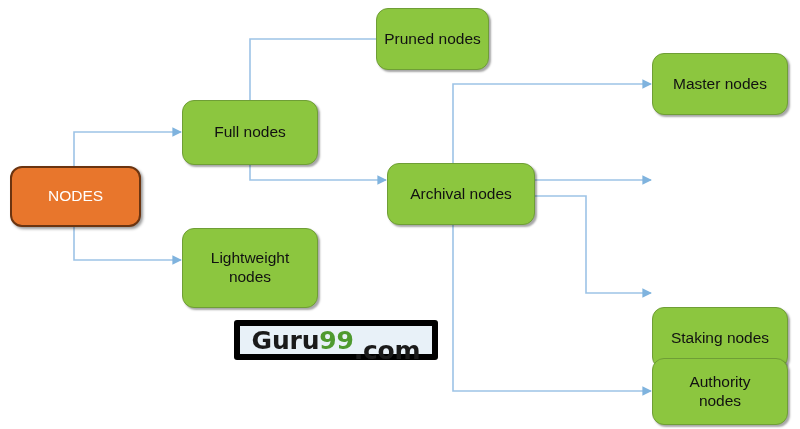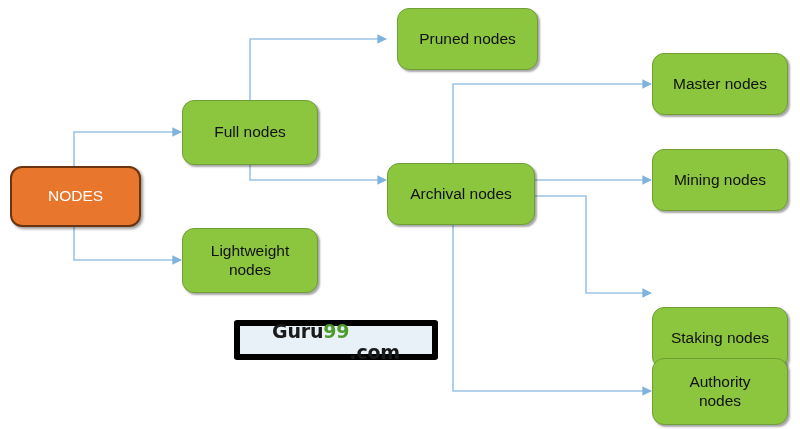--- a/index.html
+++ b/index.html
@@ -77,25 +77,25 @@
     left: 6px;
     top: 6px;
     right: 6px;
     bottom: 6px;
     background: #e8f1f8;
   }
   #watermark .wm-text {
     position: absolute;
     inset: 0;
     display: flex;
-    align-items: flex-start;
+    align-items: center;
     justify-content: center;
     font-family: "DejaVu Sans", sans-serif;
     font-weight: bold;
-    font-size: 19px;
+    font-size: 25px;
     letter-spacing: -0.2px;
   }
   .wm-a { color: #1a1a1a; }
   .wm-b { color: #4e9a2f; }
   .wm-c { color: #1a1a1a; margin-top: 21px; }
 </style>
 </head>
 <body>
 
 <div id="canvas">
@@ -127,40 +127,37 @@
   </svg>
 
   <div class="node orange" style="left:10px;  top:166px; width:131px; height:61px;">
     <span class="nlabel">NODES</span>
   </div>
 
   <div class="node green" style="left:182px; top:100px; width:136px; height:65px;text-align:center;">
     <span class="nlabel">Full nodes</span>
   </div>
 
-  <div class="node green" style="left:182px; top:228px; width:136px; height:65px;">
+  <div class="node green" style="left:182px; top:228px; width:136px; height:80px;">
     <span class="nlabel">Lightweight
 nodes</span>
   </div>
 
-  <div class="node green" style="left:397px; top:8px;   width:141px; height:62px;">
+  <div class="node green" style="left:376px; top:8px;   width:113px; height:62px;">
     <span class="nlabel">Pruned nodes</span>
   </div>
 
   <div class="node green" style="left:387px; top:163px; width:148px; height:62px;">
     <span class="nlabel">Archival nodes</span>
   </div>
 
   <div class="node green" style="left:652px; top:53px;  width:136px; height:62px;">
     <span class="nlabel">Master nodes</span>
   </div>
 
-  <div class="node green" style="left:652px; top:149px; width:136px; height:62px;">
-    <span class="nlabel">Mining nodes</span>
-  </div>
 
   <div class="node green" style="left:652px; top:262px; width:136px; height:62px;margin-top:45px;">
     <span class="nlabel">Staking nodes</span>
   </div>
 
   <div class="node green" style="left:652px; top:358px; width:136px; height:67px;">
     <span class="nlabel">Authority
 nodes</span>
   </div>
 

